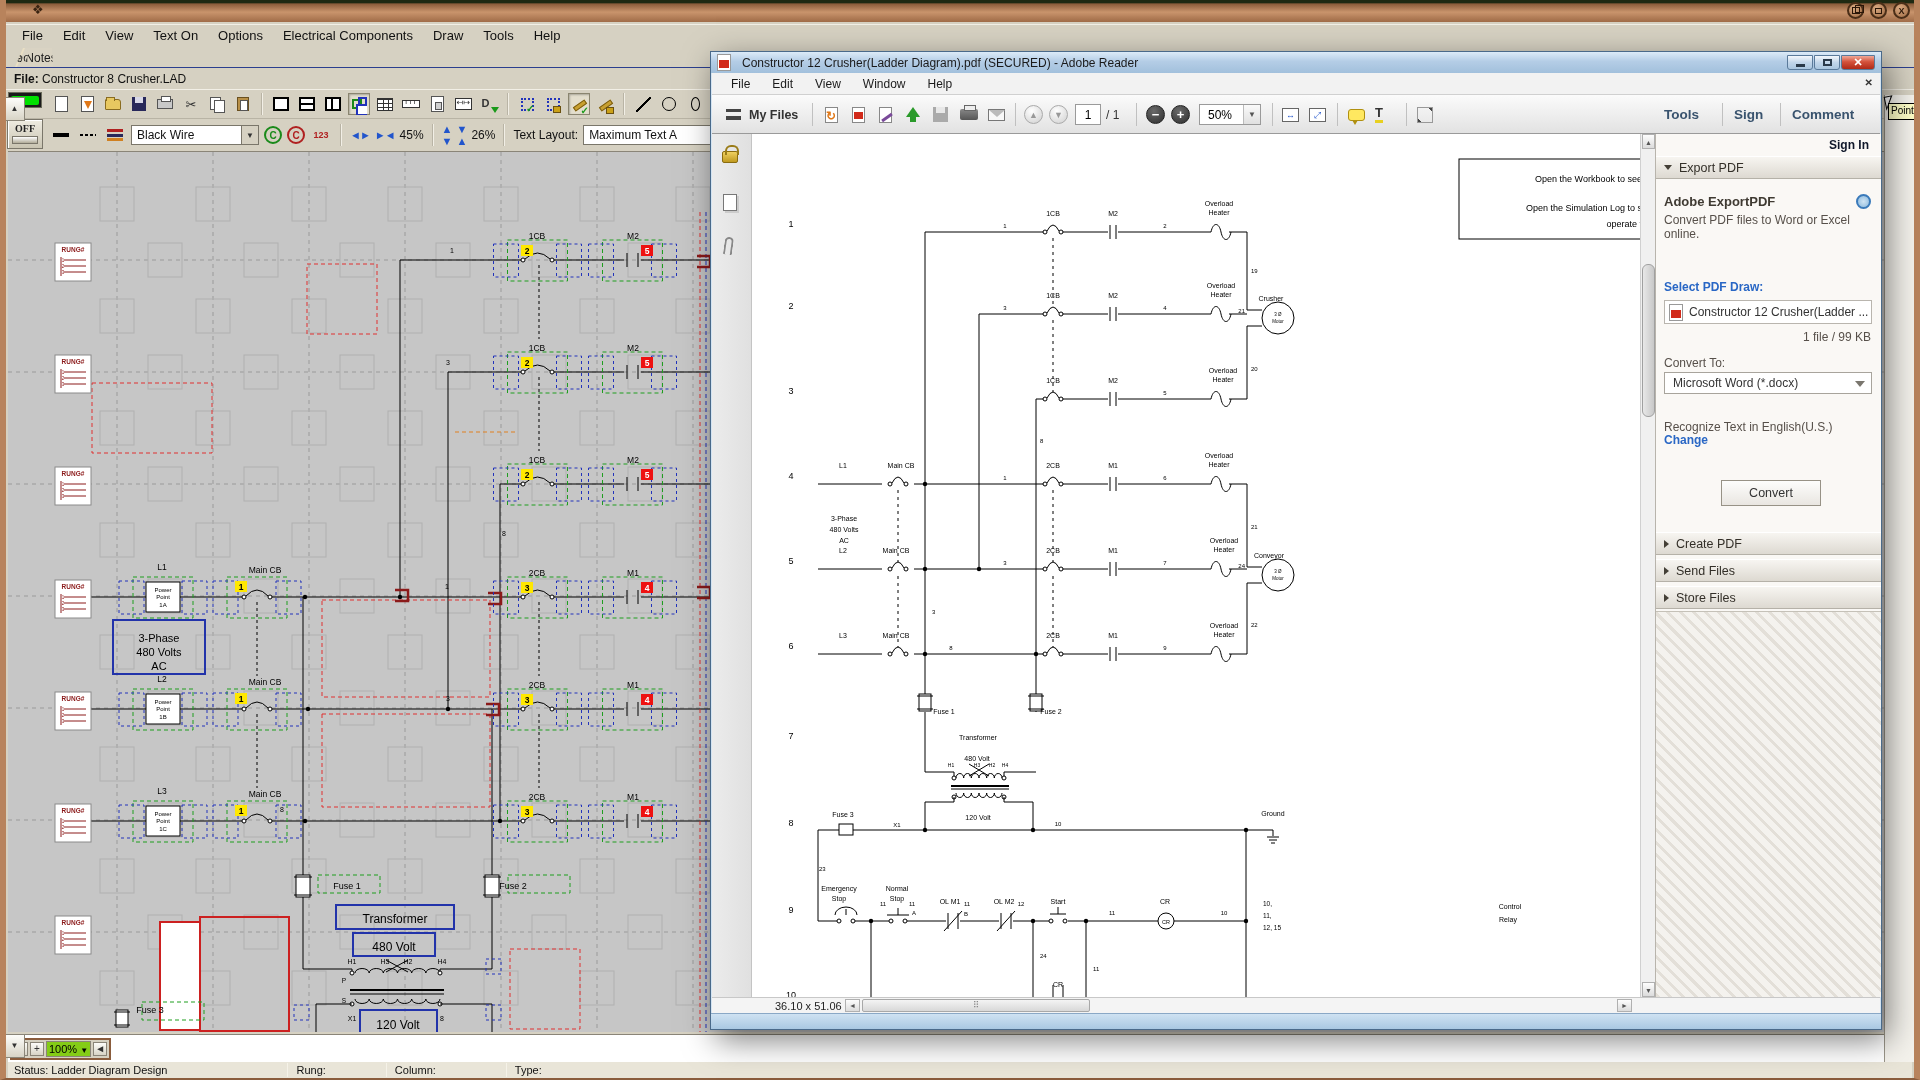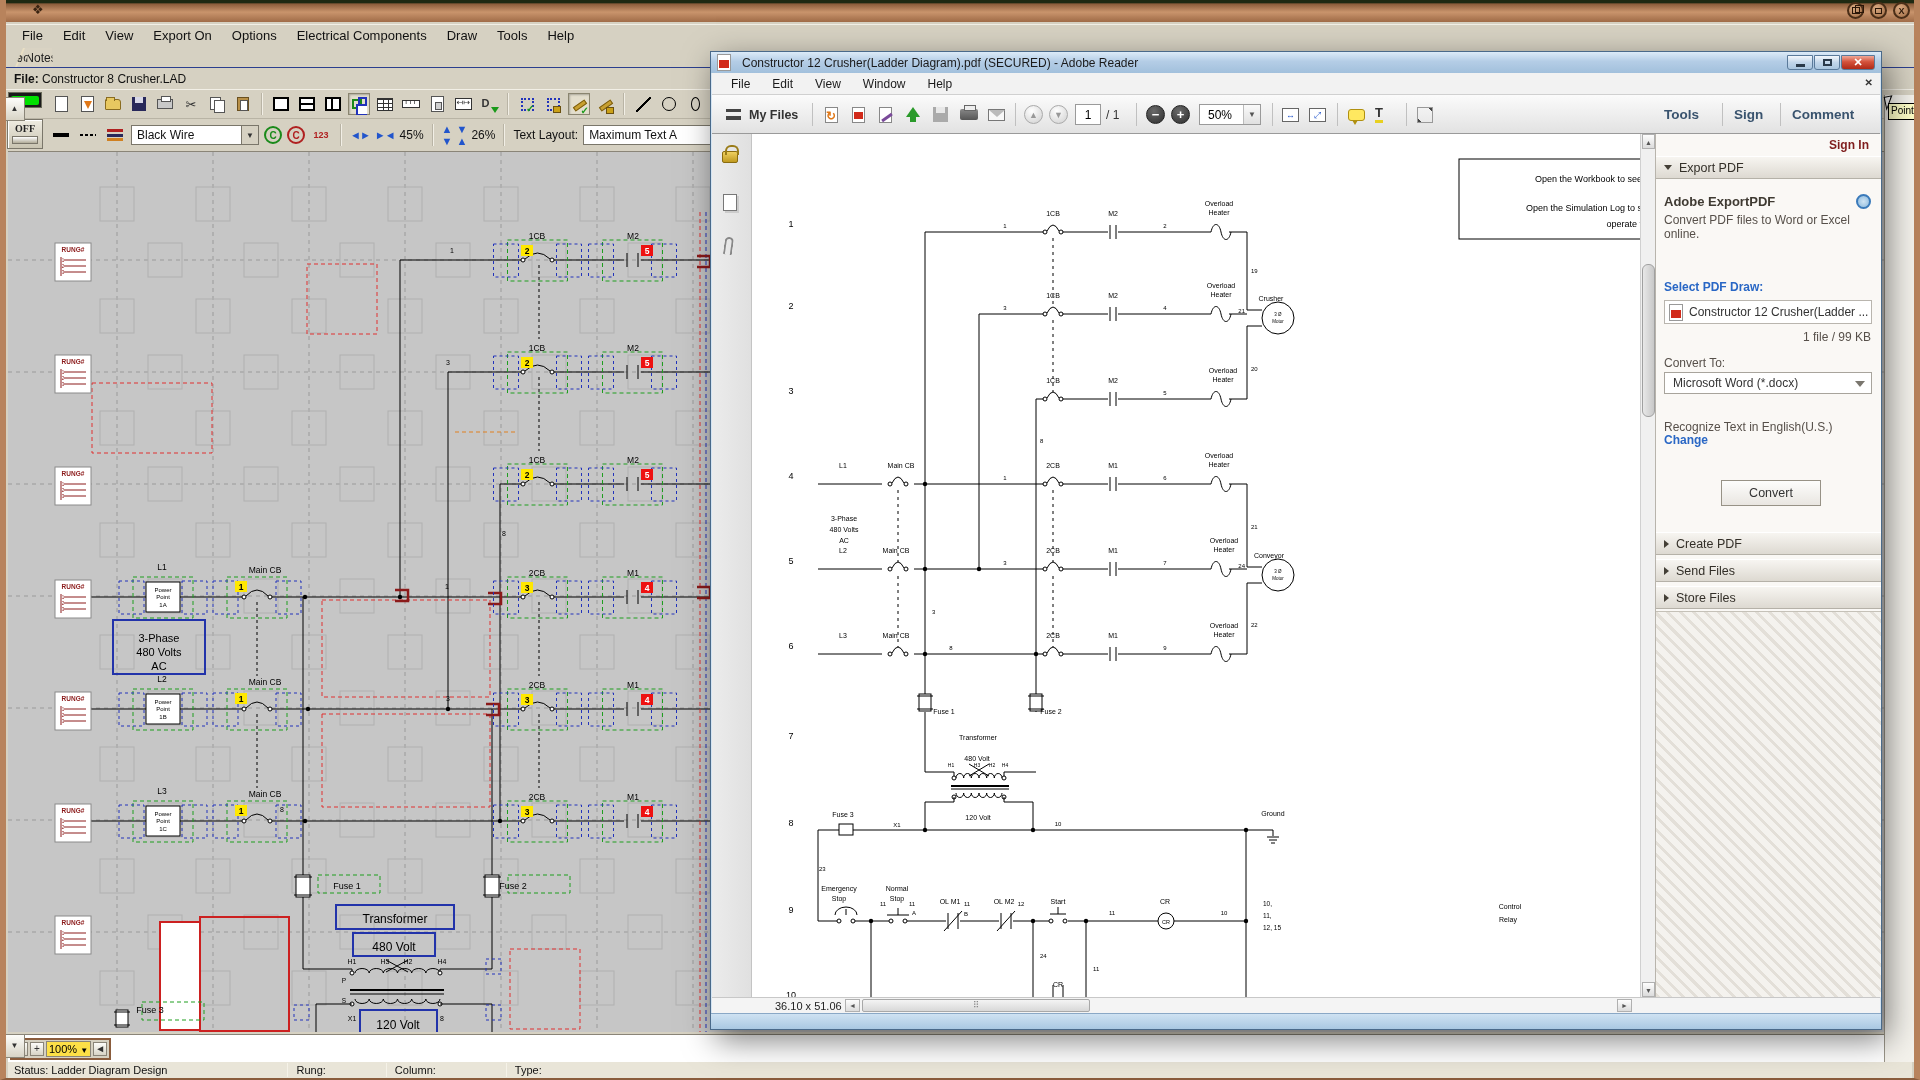--- a/index.html
+++ b/index.html
@@ -98,21 +98,21 @@
   #rs-up { position:absolute; left:4px; top:97px; width:21px; height:24px; background:linear-gradient(#fdfdfa,#d8d4c6); border:1px solid #8a8578; font-size:8px; text-align:center; padding-top:6px; color:#333; }
   #rs-dn { position:absolute; left:4px; bottom:22px; width:21px; height:24px; background:linear-gradient(#fdfdfa,#d8d4c6); border:1px solid #8a8578; font-size:8px; text-align:center; padding-top:6px; color:#333; }
   #pointer-tip { position:absolute; right:0; top:103px; width:32px; height:17px; background:#ffffc8; border:1px solid #000; font-size:10px; color:#000; overflow:hidden; padding:1px 0 0 2px; white-space:nowrap; }
   #pointer-cursor { position:absolute; right:26px; top:96px; width:0; height:0; border-left:9px solid #000; border-bottom:14px solid transparent; transform:rotate(-12deg); }
   #pointer-cursor::after{ content:""; position:absolute; left:-8px; top:1px; width:0; height:0; border-left:6px solid #fff; border-bottom:10px solid transparent; }
 
   
   #c-hscroll { position:absolute; left:8px; bottom:18px; width:1882px; height:28px; background:#fff; border-top:1px solid #8a8578; }
   #c-zoomwrap { position:absolute; left:2px; top:3px; display:flex; gap:2px; align-items:center; height:22px; background:#d6d1c2; border:2px solid #8a5c3c; padding:1px 2px; }
   .zbtn { width:14px; height:14px; background:linear-gradient(#fdfdfa,#d8d4c6); border:1px solid #8a8578; font-size:10px; line-height:11px; text-align:center; color:#333; }
-  #c-zoomval { font-size:11px; padding:0 2px; background:#fde047; border:1px solid #8a8578; height:16px; line-height:15px; }
+  #c-zoomval { font-size:11px; padding:0 2px; background:#84cc16; border:1px solid #8a8578; height:16px; line-height:15px; }
   #c-statusbar { position:absolute; left:8px; bottom:2px; width:1904px; height:16px; background:#e9e5d8; font-size:11px; display:flex; align-items:center; color:#111; }
   #c-statusbar b { font-weight:normal; }
   .st-sep { width:1px; height:14px; background:#b9b4a5; border-right:1px solid #f5f2e8; margin:0 8px; }
 
   
   #adobe { position:absolute; left:710px; top:51px; width:1172px; height:979px; background:#d4e4f2; border:1px solid #4a6a8a; box-shadow:6px 10px 30px rgba(0,0,0,.5); }
   #a-titlebar { position:absolute; left:0; top:0; right:0; height:21px; background:linear-gradient(#dcebf8,#b4cde6 45%,#a2c0dc); display:flex; align-items:center; padding-left:6px; }
   #a-title { font-size:12px; color:#1a1a1a; margin-left:5px; }
   #a-winbtns { position:absolute; right:6px; top:3px; display:flex; }
   .a-btn { width:26px; height:15px; border:1px solid #5a7a9a; border-radius:0 0 3px 3px; background:linear-gradient(#f4f8fc,#c2d6ea 50%,#aac6e0); margin-left:1px; display:flex; align-items:center; justify-content:center; }
@@ -162,21 +162,21 @@
   .lock::before { content:""; position:absolute; left:2px; top:-7px; width:10px; height:8px; border:2px solid #9a7c18; border-bottom:none; border-radius:6px 6px 0 0; }
   .pagesic { position:absolute; left:11px; top:60px; width:14px; height:17px; background:#fff; border:1px solid #777; box-shadow:2px 2px 0 #ccc; }
   .clip { position:absolute; left:12px; top:103px; width:9px; height:18px; border:2px solid #888; border-radius:5px 5px 2px 2px; border-bottom:none; transform:rotate(8deg); }
   #a-docarea { position:absolute; left:41px; top:0; width:887px; bottom:0; background:#fff; overflow:hidden; }
   #a-vscroll { position:absolute; left:928px; top:0; width:15px; bottom:0; background:#f0f0f0; border-left:1px solid #d0d0d0; }
   .vs-btn { position:absolute; left:1px; width:13px; height:15px; background:linear-gradient(#fdfdfd,#dcdcdc); border:1px solid #b0b0b0; text-align:center; font-size:7px; color:#555; padding-top:4px; }
   #a-vthumb { position:absolute; left:1px; top:130px; width:13px; height:153px; background:linear-gradient(90deg,#e8e8e8,#c8c8c8); border:1px solid #a0a0a0; border-radius:6px; }
 
   
   #a-panel { position:absolute; left:943px; top:0; width:226px; bottom:0; background:#faf8f5; border-left:1px solid #b8b4ac; font-family:"Liberation Sans",sans-serif; }
-  #p-signin { position:absolute; right:12px; top:4px; font-size:12px; font-weight:bold; color:#7f1d1d; }
+  #p-signin { position:absolute; right:12px; top:4px; font-size:12px; font-weight:bold; color:#0f172a; }
   .p-header { position:absolute; left:0; right:0; height:23px; background:linear-gradient(#f7f5f1,#ddd9d1); border-top:1px solid #fff; border-bottom:1px solid #b5b1a8; font-size:12.5px; font-weight:normal; color:#332f28; display:flex; align-items:center; padding-left:8px; }
   .tri-d { width:0;height:0;border-left:4px solid transparent;border-right:4px solid transparent;border-top:5px solid #443f36; margin-right:7px; }
   .tri-r { width:0;height:0;border-top:4px solid transparent;border-bottom:4px solid transparent;border-left:5px solid #443f36; margin-right:7px; }
   #p-hatch { position:absolute; left:0; right:0; top:477px; bottom:0; background:repeating-linear-gradient(45deg,#e3dfd8 0 3px,#f4f2ee 3px 9px); border-top:1px solid #c5c1b8; }
   .p-txt { position:absolute; font-size:12px; color:#57504a; }
   .p-bold { font-weight:bold; color:#3f3a32; }
   .p-link { color:#2967c5; }
   #p-chip { position:absolute; left:8px; top:166px; width:208px; height:24px; background:#fff; border:1px solid #b9b5ae; display:flex; align-items:center; font-size:12px; color:#333; padding-left:4px; }
   .mini-pdf { width:14px; height:17px; background:#fff; border:1px solid #999; position:relative; margin-right:6px; flex:none; }
   .mini-pdf::after { content:""; position:absolute; left:1px; top:5px; width:10px; height:8px; background:#d22a1a; }
@@ -208,21 +208,21 @@
       <div class="c-circ">
           <span class="sq"></span>
         </div>
       <div class="c-circ">X</div>
     </div>
   </div>
   <div id="c-menubar">
       <div class="mi">File</div>
       <div class="mi">Edit</div>
       <div class="mi">View</div>
-      <div class="mi">Export On</div>
+      <div class="mi">Text On</div>
       <div class="mi">Options</div>
       <div class="mi">Electrical Components</div>
       <div class="mi">Draw</div>
       <div class="mi">Tools</div>
       <div class="mi">Help</div>
     </div>
   <div id="c-tabs">
       <div class="tab active">
         <div class="tshape"></div>
         <div class="tinner">Ladder Diagram</div>

